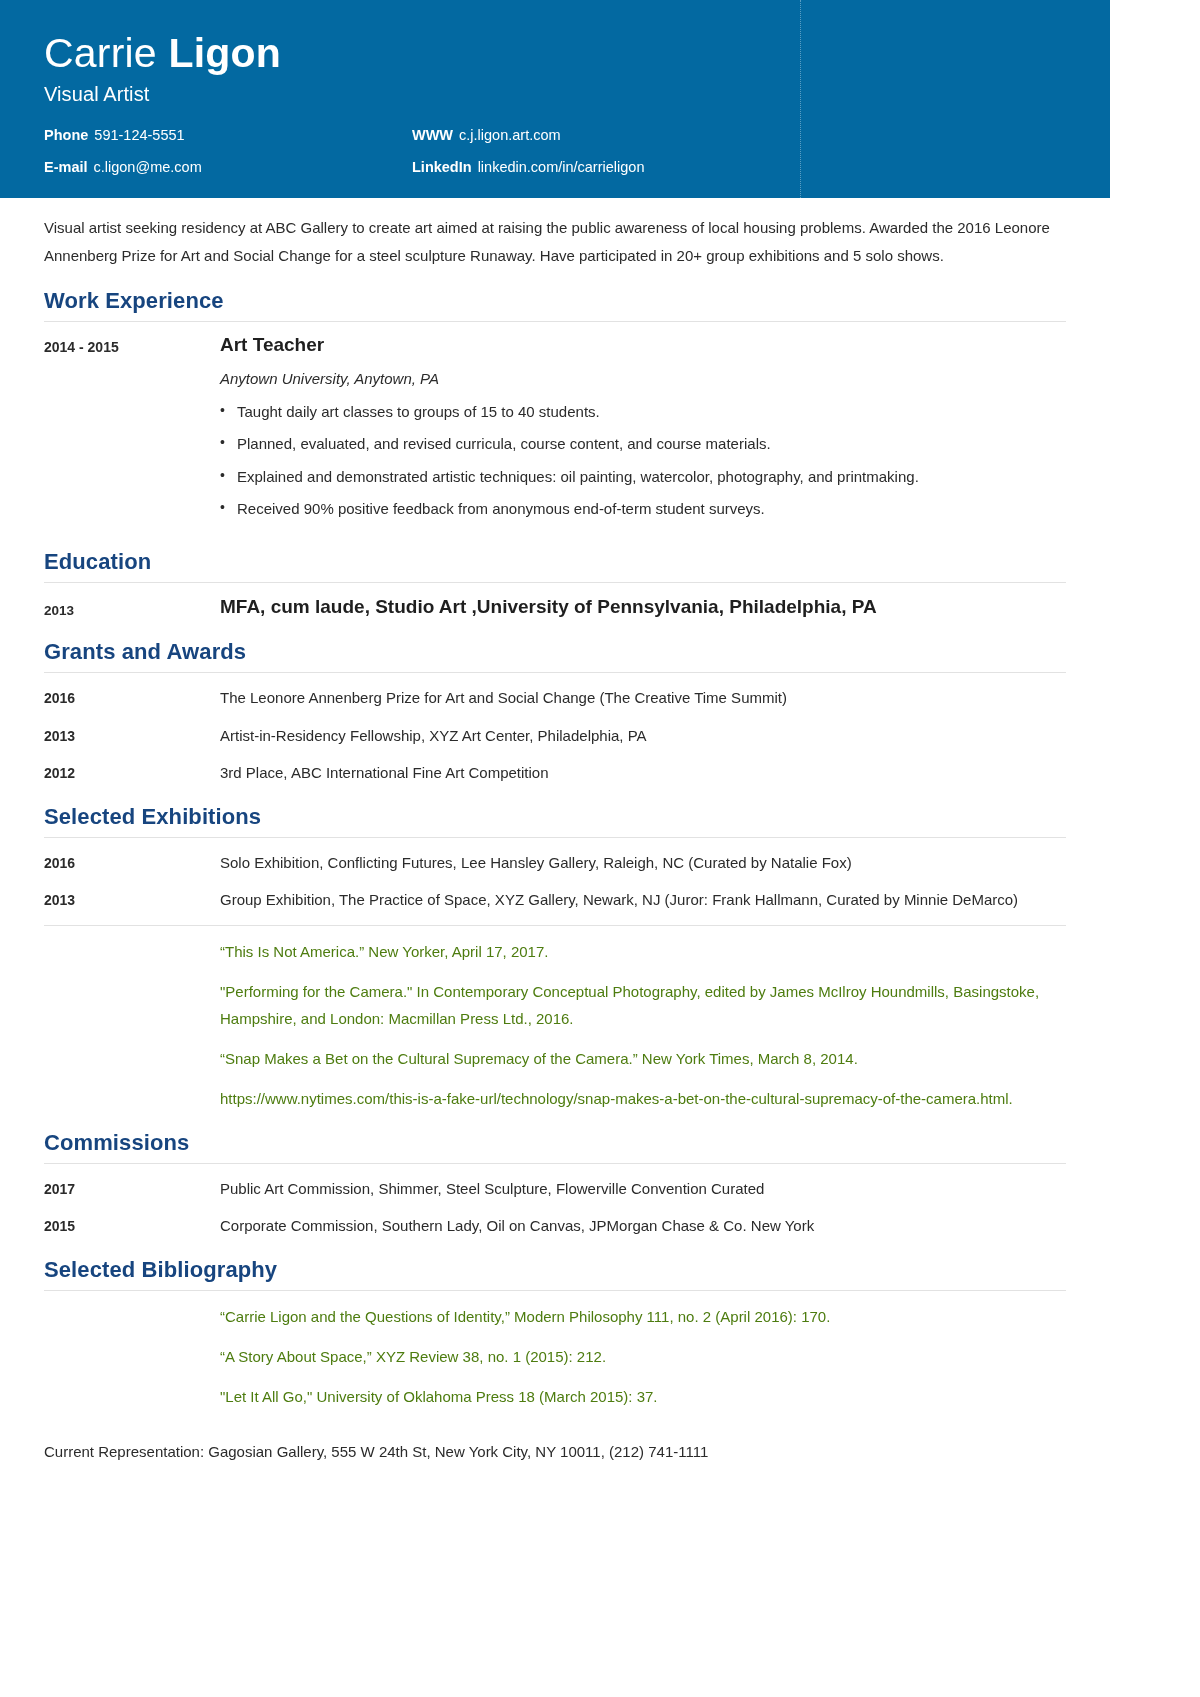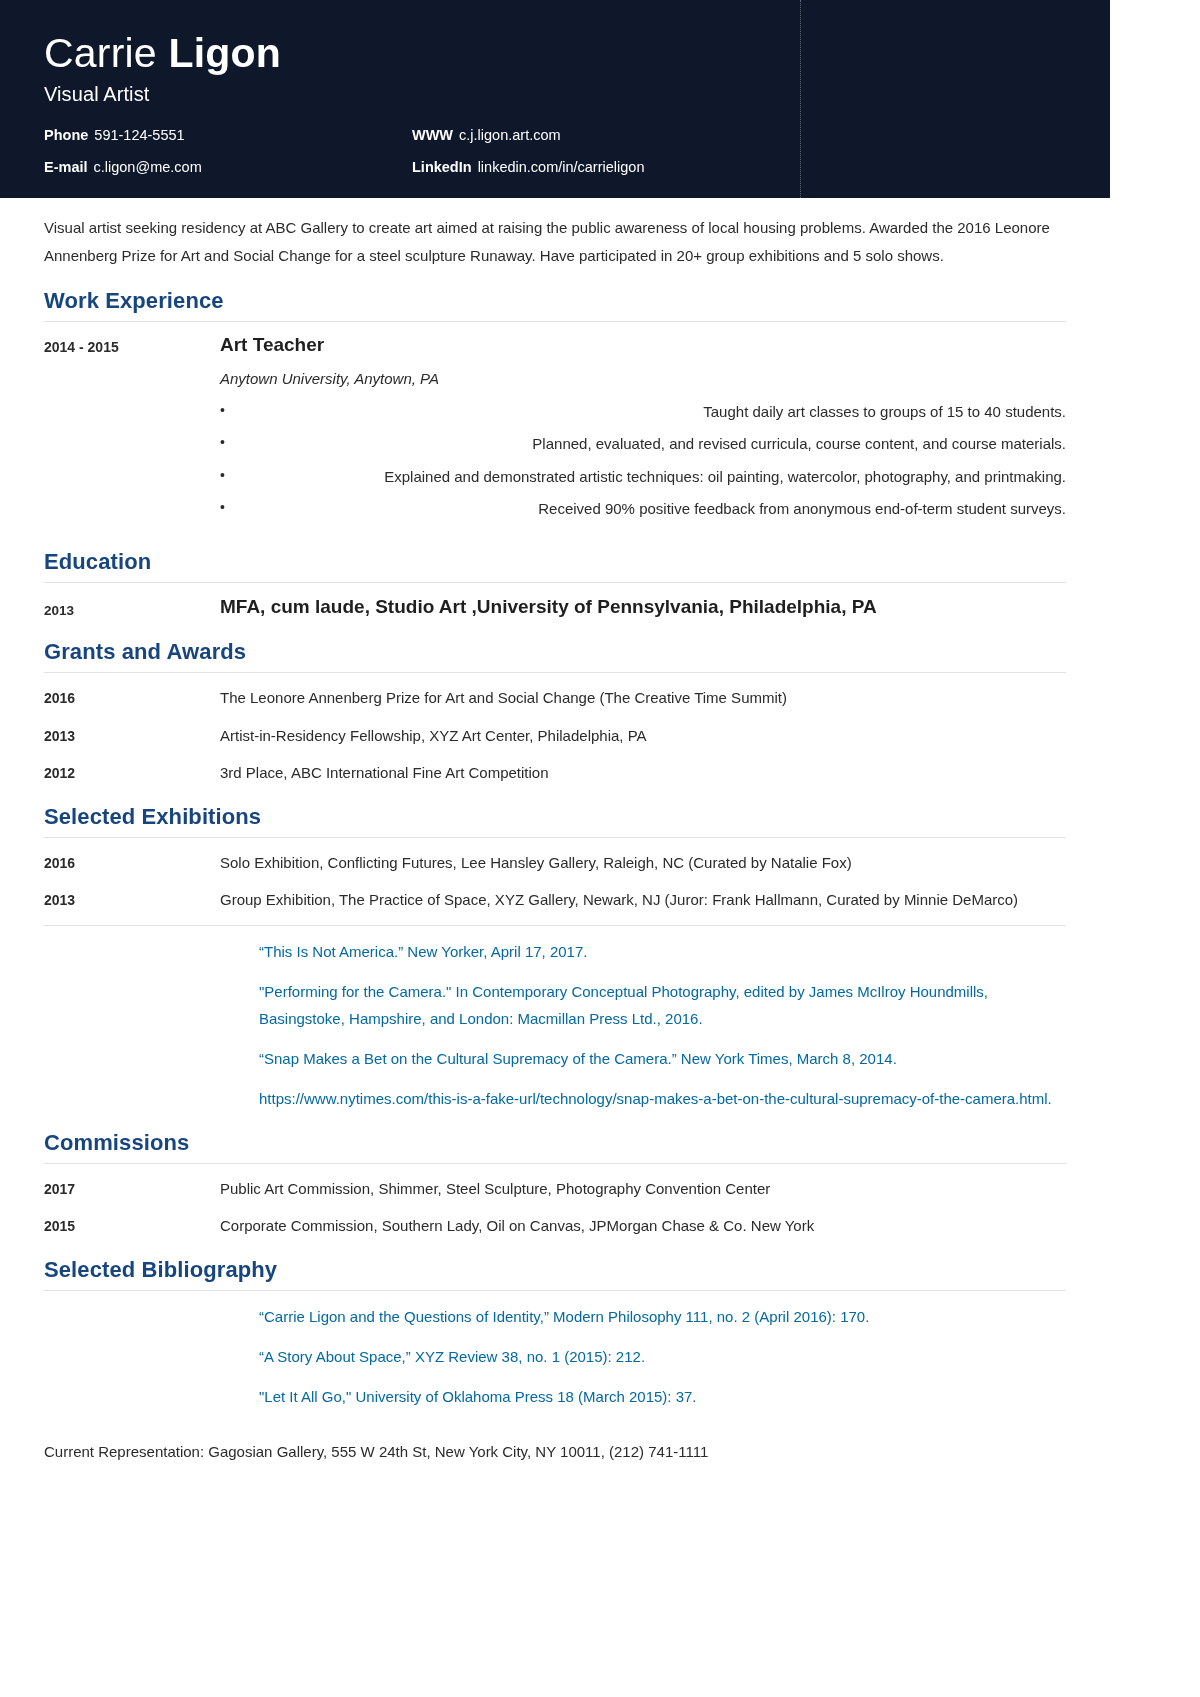--- a/index.html
+++ b/index.html
@@ -14,21 +14,21 @@
     -webkit-font-smoothing: antialiased;
   }
   .page {
     width: 1110px;
     position: relative;
     background: #ffffff;
   }
 
   
   .header {
-    background: #0f172a;
+    background: #0369a1;
     color: #ffffff;
     padding: 30px 44px 22px 44px;
     position: relative;
     box-sizing: border-box;
     width: 1110px;
   }
   .header .divider-dots {
     position: absolute;
     top: 0;
     bottom: 0;
@@ -145,21 +145,20 @@
     margin: 0;
     padding: 0;
   }
   ul.bullets li {
     font-size: 15px;
     line-height: 1.5;
     margin-bottom: 10px;
     padding-left: 17px;
     position: relative;
     color: #2b2b2b;
-    text-align: right;
   }
   ul.bullets li:before {
     content: "\2022";
     position: absolute;
     left: 0;
     top: -1px;
     font-size: 14px;
     color: #2b2b2b;
   }
 
@@ -172,22 +171,21 @@
   .row .date.small {
     font-size: 13.5px;
     font-weight: 700;
     padding-top: 5px;
   }
 
   .pub-line {
     font-size: 15px;
     line-height: 1.8;
     margin-bottom: 13px;
-    color: #0369a1;
-    margin-left: 39px;
+    color: #4d7c0f;
   }
   .pub-line:last-child {
     margin-bottom: 0;
   }
 
   .footer-note {
     font-size: 15px;
     line-height: 1.6;
     color: #2b2b2b;
     margin-top: 30px;
@@ -291,21 +289,21 @@
         <div class="pub-line">“Snap Makes a Bet on the Cultural Supremacy of the Camera.” New York Times, March 8, 2014.</div>
         <div class="pub-line">https://www.nytimes.com/this-is-a-fake-url/technology/snap-makes-a-bet-on-the-cultural-supremacy-of-the-camera.html.</div>
       </div>
     </div>
 
     <h2 class="section-title">Commissions</h2>
     <div class="section-rule"></div>
 
     <div class="row compact">
       <div class="date">2017</div>
-      <div class="content entry-line">Public Art Commission, Shimmer, Steel Sculpture, Photography Convention Center</div>
+      <div class="content entry-line">Public Art Commission, Shimmer, Steel Sculpture, Flowerville Convention Curated</div>
     </div>
     <div class="row compact">
       <div class="date">2015</div>
       <div class="content entry-line">Corporate Commission, Southern Lady, Oil on Canvas, JPMorgan Chase &amp; Co. New York</div>
     </div>
 
     <h2 class="section-title">Selected Bibliography</h2>
     <div class="section-rule"></div>
 
     <div class="row">

